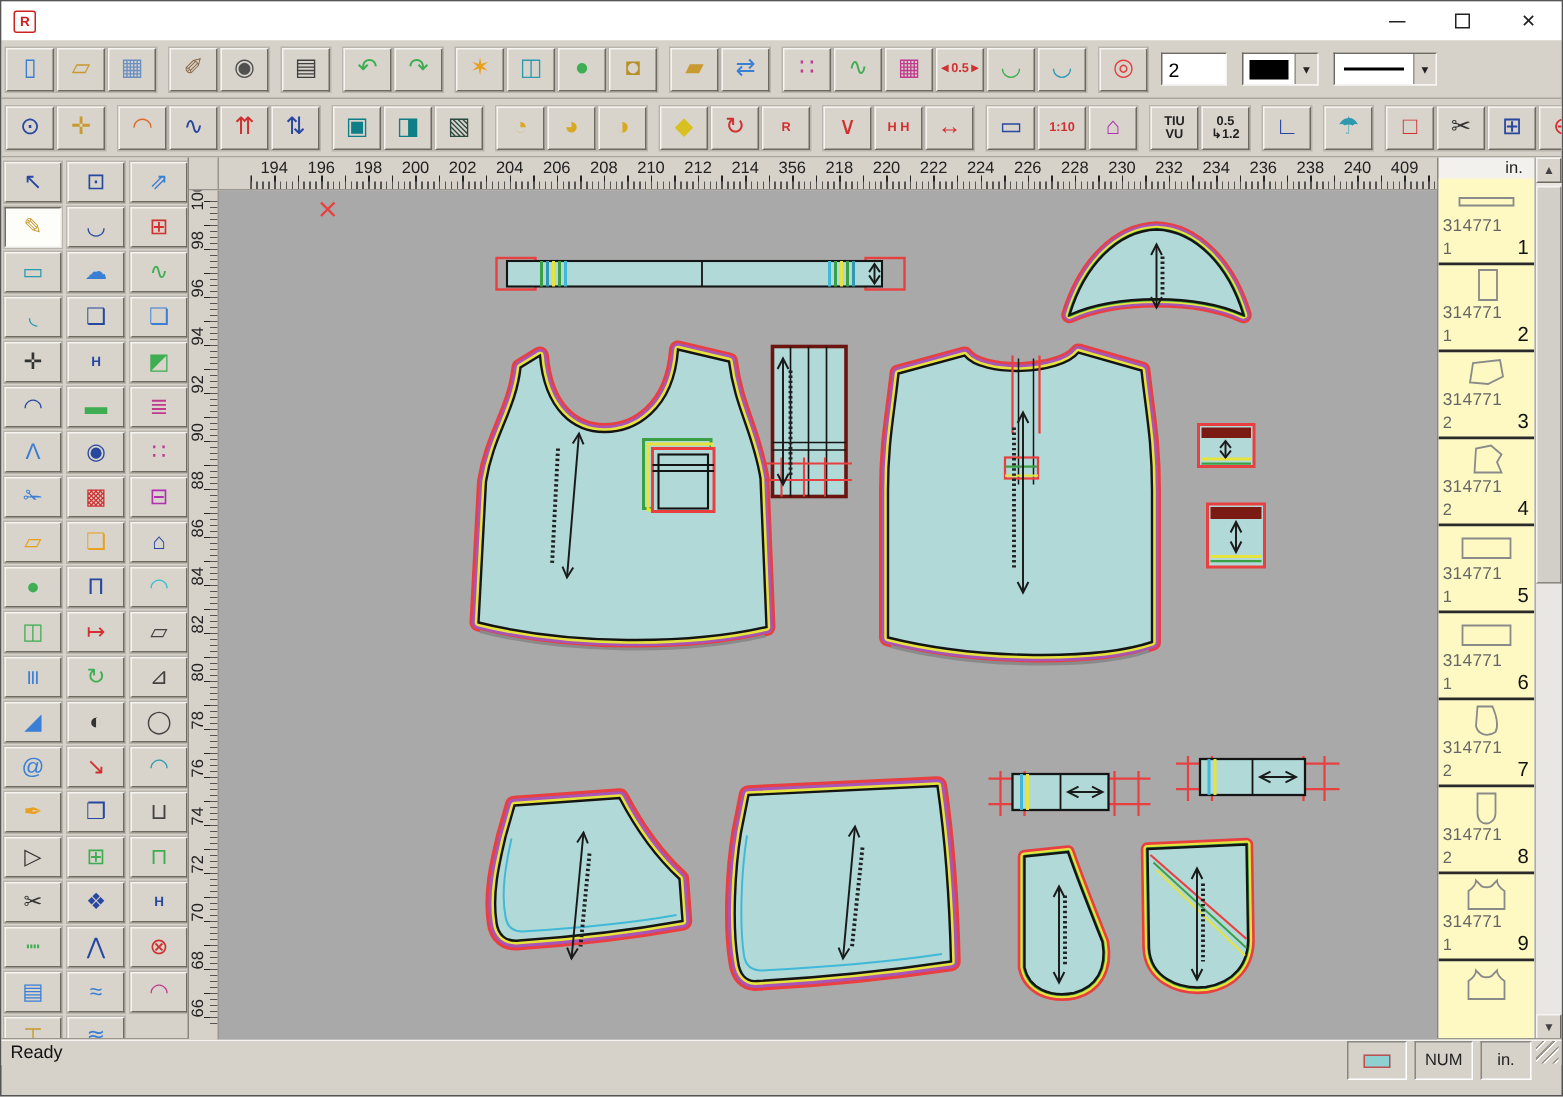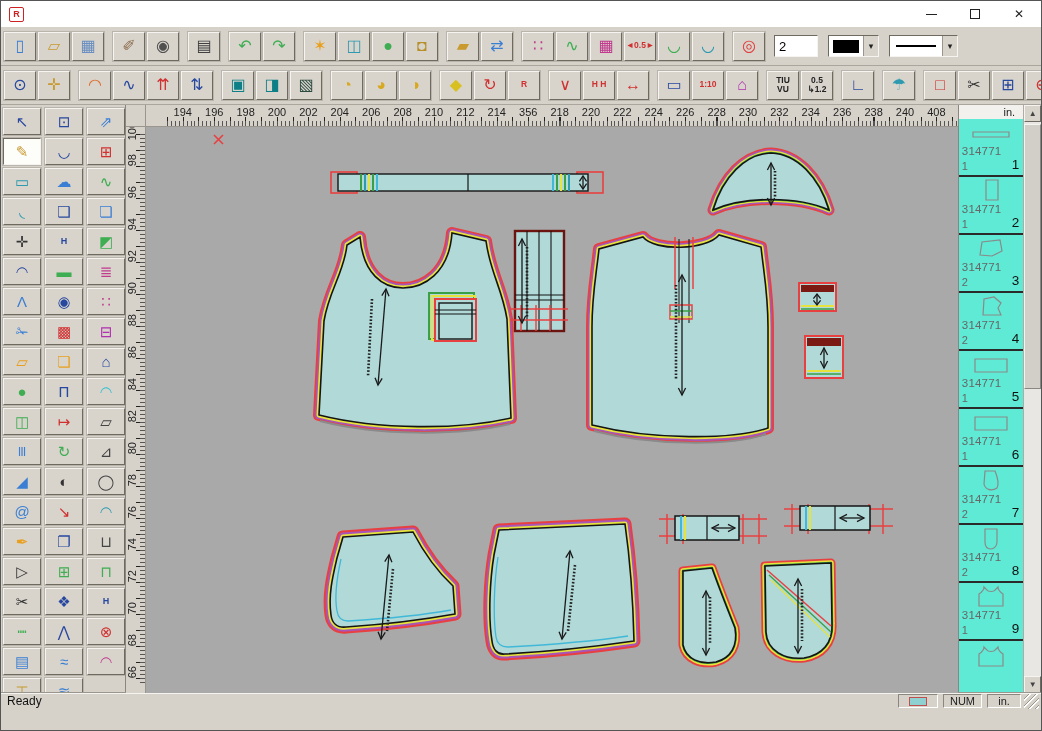--- a/index.html
+++ b/index.html
@@ -69,40 +69,40 @@
             background-position:right 7px, right 7px;
             background-repeat:no-repeat, no-repeat; }
   .vruler span { position:absolute; left:0px; font-size:11px; color:#222; writing-mode:vertical-rl; transform:rotate(180deg); }
   .canvas { position:relative; width:812px; height:566px; background:#a9a9a9; overflow:hidden; }
   .canvas svg { display:block; }
   .piece .main { fill:#b0d9d8; stroke:#141414; stroke-width:1.6; }
 
   
   .panel { width:66px; background:#f2f1ee; border-left:1px solid #8a8680; overflow:hidden; }
   .punit { height:14px; font-size:11px; color:#222; text-align:right; padding:1px 8px 0 0; }
-  .pitem { height:58px; background:#5eead4; border-bottom:2px solid #2a2a2a; padding:1px 2px 0 3px; }
+  .pitem { height:58px; background:#fef9c3; border-bottom:2px solid #2a2a2a; padding:1px 2px 0 3px; }
   .pitem .thumb { display:block; margin:0 auto; }
   .pitem .plabel { font-size:11.5px; color:#666; line-height:11px; letter-spacing:0.2px; }
   .pitem .prow { display:flex; justify-content:space-between; align-items:flex-end; padding:0 2px 0 0; }
   .pitem .pleft { font-size:11px; color:#666; }
   .pitem .pright { font-size:13.5px; color:#111; }
 
   
   .vscroll { width:18px; background:#e6e4e0; display:flex; flex-direction:column; border-left:1px solid #b0aca4; }
   .sbtn { height:17px; flex:none; background:#d8d4cc; border:1px solid; border-color:#f6f4f0 #6f6a60 #6f6a60 #f6f4f0;
           font-size:8px; color:#444; display:flex; align-items:center; justify-content:center; }
   .strack { flex:1; position:relative; background:#e9e7e3; }
   .sthumb { position:absolute; left:0; top:2px; width:100%; height:265px; background:#d2cfc8;
             border:1px solid; border-color:#f6f4f0 #8a8680 #8a8680 #f6f4f0; }
 
   
   .statusbar { height:17px; background:#d6d2ca; border-top:1px solid #f6f4f0; box-shadow:0 -1px 0 #9a968e;
                display:flex; align-items:flex-start; padding:0 2px 0 6px; flex:none; }
   .ready { font-size:12px; color:#111; }
-  .scell { height:14px; min-width:34px; margin-left:5px; padding:0 6px; font-size:11px; color:#222;
+  .scell { height:14px; min-width:34px; margin-left:5px; padding:12px 6px; font-size:11px; color:#222;
            border:1px solid; border-color:#8a8680 #fff #fff #8a8680; display:flex; align-items:center; justify-content:center; }
   .scell.chip { margin-left:auto; min-width:40px; }
   .scell.chip span { width:18px; height:9px; background:#8fd0d0; border:1px solid #c05050; }
   .grip { width:15px; height:15px; margin-left:3px;
           background:repeating-linear-gradient(135deg,transparent 0 3px,#9a968e 3px 4px,#fff 4px 5px); }
 </style>
 </head>
 <body>
 
 <div class="screen">
@@ -482,21 +482,21 @@
             <span style="left: 476.6px;">222</span>
             <span style="left: 508px;">224</span>
             <span style="left: 539.4px;">226</span>
             <span style="left: 570.8px;">228</span>
             <span style="left: 602.2px;">230</span>
             <span style="left: 633.6px;">232</span>
             <span style="left: 665px;">234</span>
             <span style="left: 696.4px;">236</span>
             <span style="left: 727.8px;">238</span>
             <span style="left: 759.2px;">240</span>
-            <span style="left: 790.6px;">408</span>
+            <span style="left: 790.6px;">409</span>
           </div>
       </div>
       <div class="canvasrow">
         <div class="vruler" id="vruler">
             <span style="top: -5px;">100</span>
             <span style="top: 27px;">98</span>
             <span style="top: 59px;">96</span>
             <span style="top: 91px;">94</span>
             <span style="top: 123px;">92</span>
             <span style="top: 155px;">90</span>

